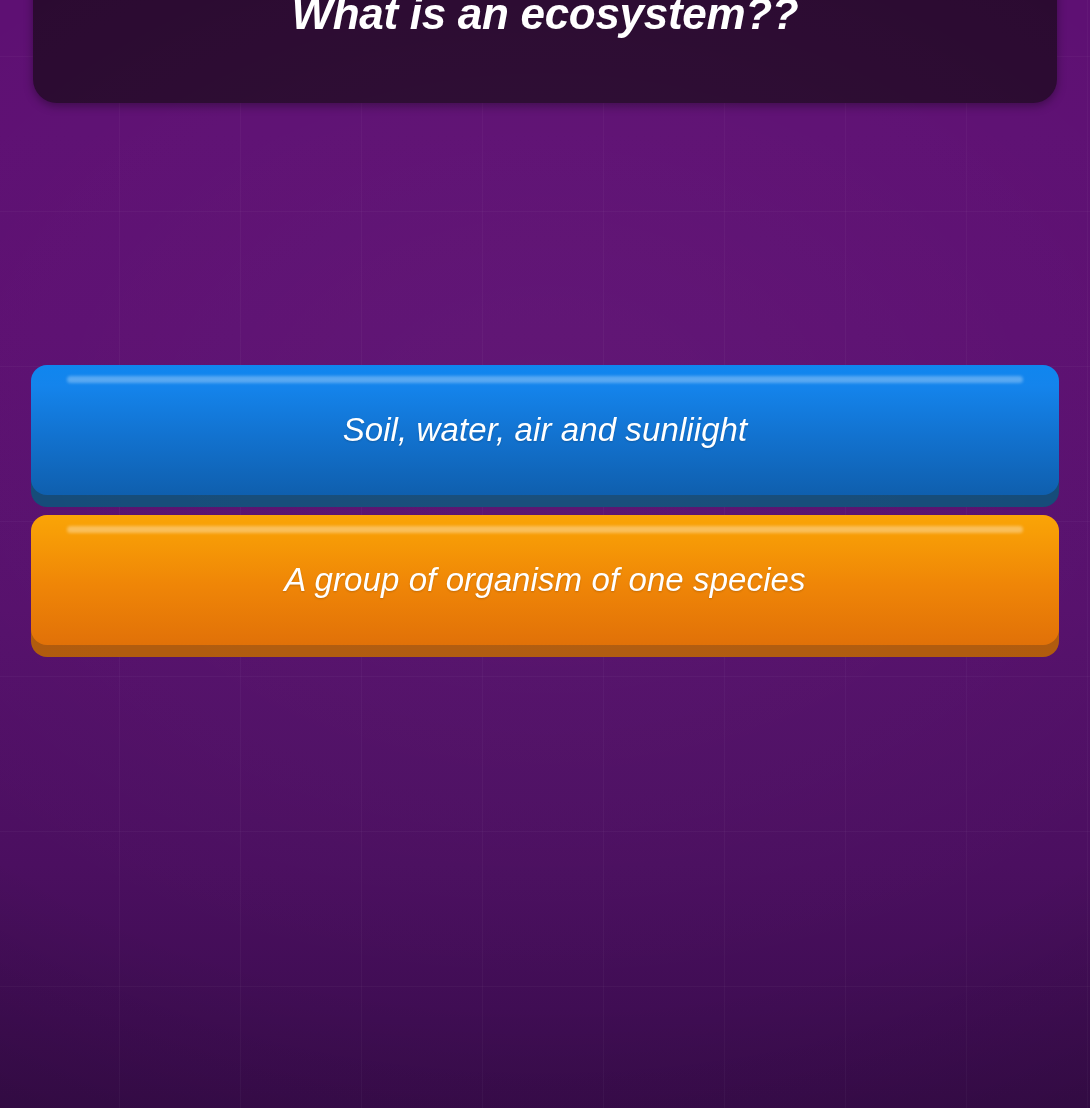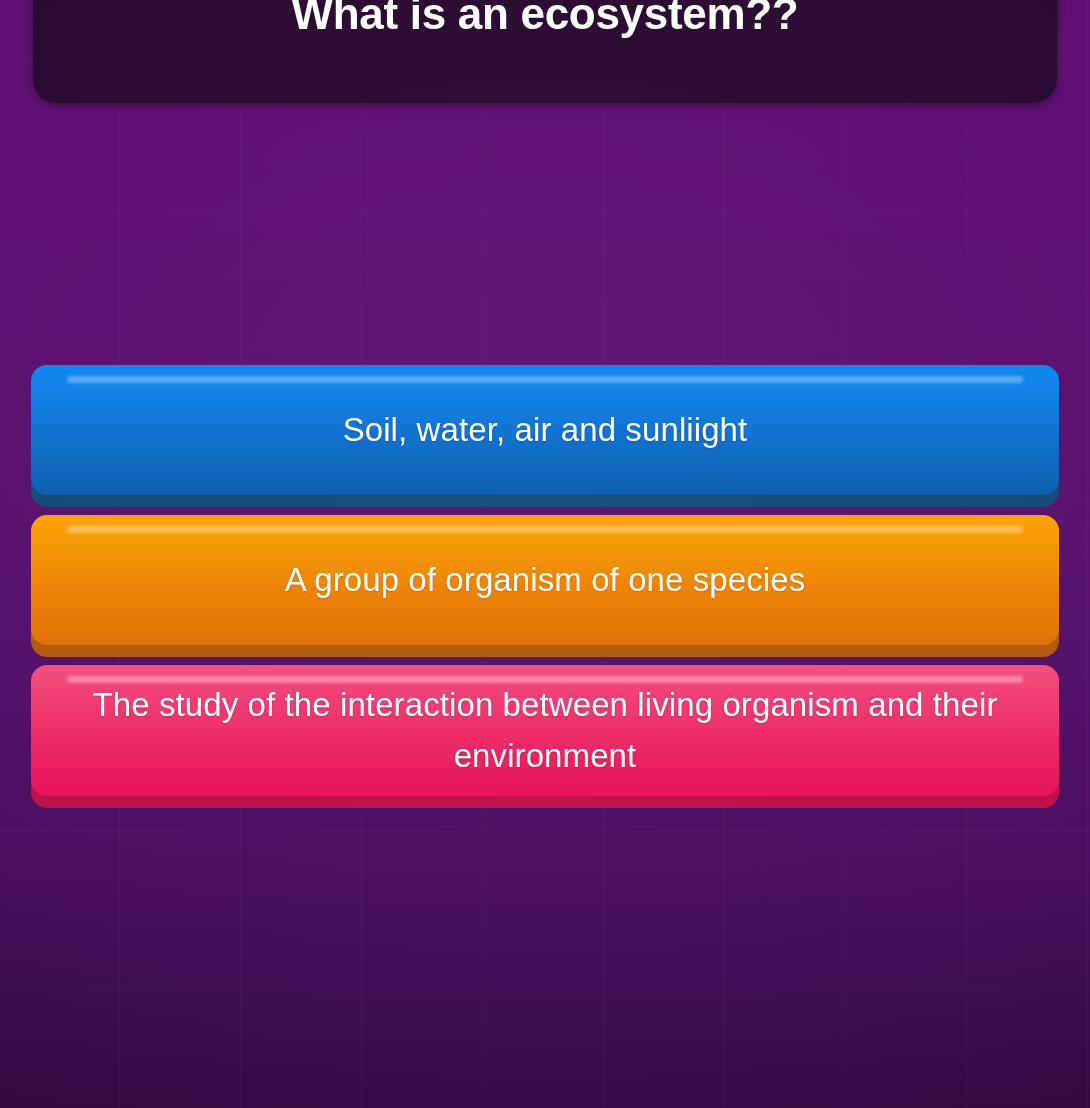--- a/index.html
+++ b/index.html
@@ -22,20 +22,21 @@
     overflow: hidden;
     background:
       linear-gradient(180deg,
         #5e1073 0%,
         #5e1073 12%,
         #5c0f71 30%,
         #56106c 55%,
         #4b0f60 78%,
         #3f0d53 92%,
         #390c4c 100%);
+    font-style: italic;
   }
 
   
   .grid-overlay {
     position: absolute;
     inset: 0;
     background-image:
       linear-gradient(to right, rgba(255,255,255,0.030) 1px, transparent 1px),
       linear-gradient(to bottom, rgba(255,255,255,0.030) 1px, transparent 1px);
     background-size: 121px 155px;
@@ -195,23 +196,17 @@
     </div>
 
 
     <div class="answer orange">
       <div class="base"></div>
       <div class="face">
         <span class="label">A group of organism of one species</span>
       </div>
     </div>
 
-    <div class="answer pink">
-      <div class="base"></div>
-      <div class="face">
-        <span class="label">The study of the interaction between living organism and their environment</span>
-      </div>
-    </div>
 
   </div>
 
   <div class="vignette"></div>
 </div>
 
 </body></html>

